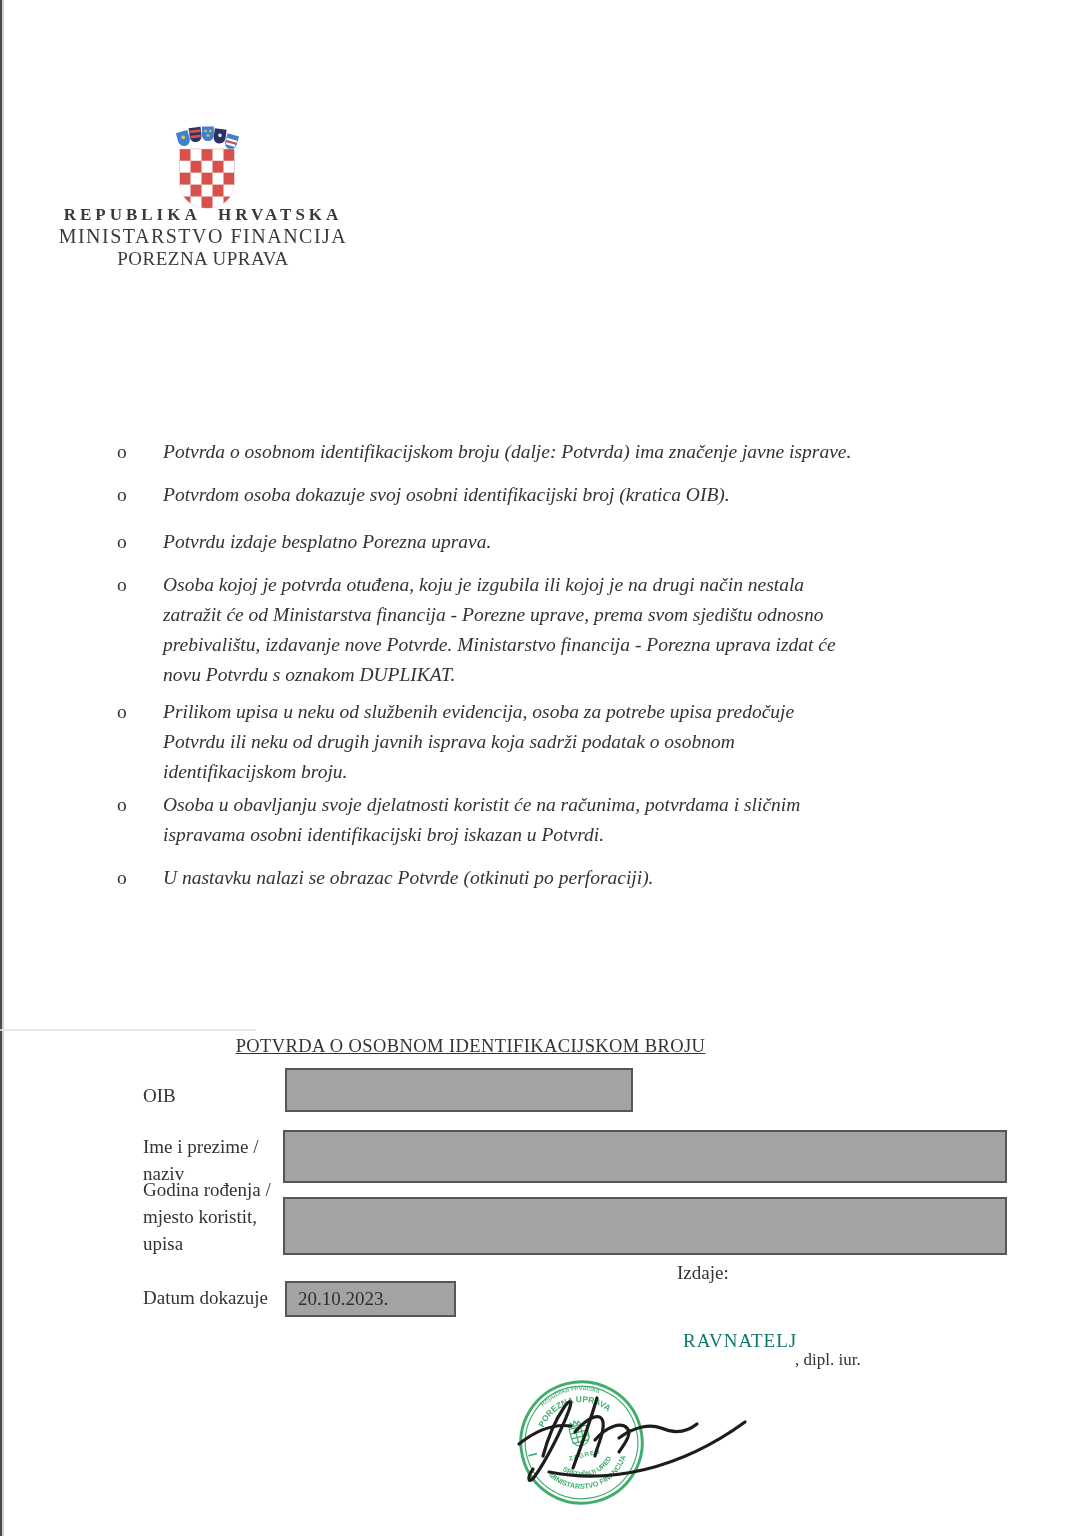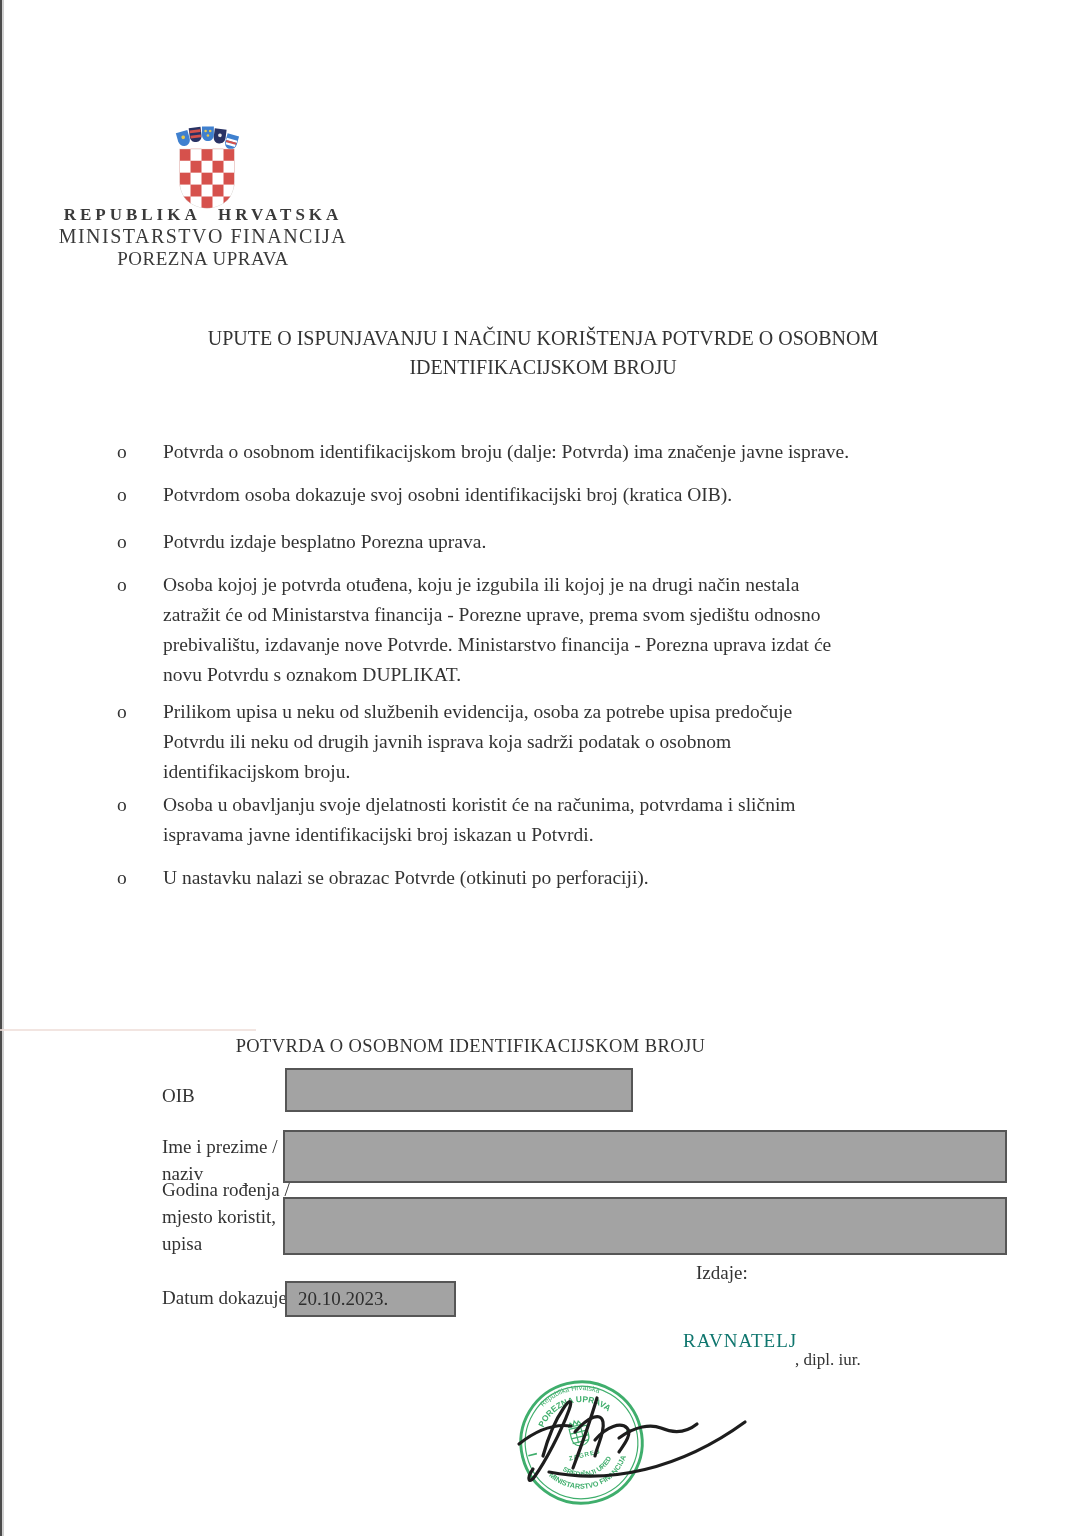--- a/index.html
+++ b/index.html
@@ -21,29 +21,29 @@
   .hdr-dept{font-size:19px;letter-spacing:.5px;margin-top:3px;color:#3a3a3a;}
 
   
   .instr-title{position:absolute;left:0;top:324px;width:1086px;text-align:center;
     font-size:20px;line-height:29px;color:#333;}
 
   
   .blist{position:absolute;left:117px;top:437px;width:740px;font-size:19.5px;line-height:30px;color:#333;}
   .bitem{display:flex;}
   .bmark{width:46px;flex:0 0 46px;}
-  .btext{width:694px;}
+  .btext{width:694px;font-style:italic;}
   .m13{margin-bottom:13px;} .m17{margin-bottom:17px;} .m7{margin-bottom:7px;} .m3{margin-bottom:3px;}
 
   
   .perf{position:absolute;left:0;top:1029px;width:256px;height:2px;background:#efdfda;opacity:.8;}
 
   
-  .form-title{position:absolute;left:0;top:1036px;width:941px;text-align:center;font-size:18.5px;letter-spacing:.4px;color:#333;}
-  .flabel{position:absolute;font-size:19px;line-height:27px;color:#333;margin-left:19px;}
+  .form-title{position:absolute;left:0;top:1036px;width:941px;text-align:center;font-size:18.5px;letter-spacing:.4px;color:#333;text-decoration:underline;}
+  .flabel{position:absolute;font-size:19px;line-height:27px;color:#333;}
   .lbl-oib{left:143px;top:1082px;}
   .lbl-name{left:143px;top:1133px;}
   .lbl-birth{left:143px;top:1176px;}
   .lbl-date{left:143px;top:1284px;}
   .lbl-izdaje{left:677px;top:1259px;text-align:right;}
   .fbox{position:absolute;border:2px solid #565656;background:#a3a3a3;box-sizing:border-box;}
   .box-oib{left:285px;top:1068px;width:348px;height:44px;}
   .box-name{left:283px;top:1130px;width:724px;height:53px;}
   .box-birth{left:283px;top:1197px;width:724px;height:58px;}
   .box-date{left:285px;top:1281px;width:171px;height:36px;font-size:19px;line-height:32px;padding-left:11px;}
@@ -107,24 +107,20 @@
     <path d="M16,26 H76 V62 C76,80 62,91 46,91 C30,91 16,80 16,62 Z" fill="url(#cb)"></path>
     <path d="M16,26 H76 V62 C76,80 62,91 46,91 C30,91 16,80 16,62 Z" fill="none" stroke="#c9c3bd" stroke-width="0.8" clip-path="url(#shieldClip)"></path>
   </svg>
 
   <div class="hdr">
     <div class="hdr-country">REPUBLIKA HRVATSKA</div>
     <div class="hdr-ministry">MINISTARSTVO FINANCIJA</div>
     <div class="hdr-dept">POREZNA UPRAVA</div>
   </div>
 
-  <div class="instr-title">
-    <div>UPUTE O ISPUNJAVANJU I NAČINU KORIŠTENJA POTVRDE O OSOBNOM</div>
-    <div>IDENTIFIKACIJSKOM BROJU</div>
-  </div>
 
   <div class="blist">
     <div class="bitem m13">
       <div class="bmark">o</div>
       <div class="btext">Potvrda o osobnom identifikacijskom broju (dalje: Potvrda) ima značenje javne isprave.</div>
     </div>
     <div class="bitem m17">
       <div class="bmark">o</div>
       <div class="btext">Potvrdom osoba dokazuje svoj osobni identifikacijski broj (kratica OIB).</div>
     </div>
@@ -135,21 +131,21 @@
     <div class="bitem m7">
       <div class="bmark">o</div>
       <div class="btext">Osoba kojoj je potvrda otuđena, koju je izgubila ili kojoj je na drugi način nestala zatražit će od Ministarstva financija - Porezne uprave, prema svom sjedištu odnosno prebivalištu, izdavanje nove Potvrde. Ministarstvo financija - Porezna uprava izdat će novu Potvrdu s oznakom DUPLIKAT.</div>
     </div>
     <div class="bitem m3">
       <div class="bmark">o</div>
       <div class="btext">Prilikom upisa u neku od službenih evidencija, osoba za potrebe upisa predočuje Potvrdu ili neku od drugih javnih isprava koja sadrži podatak o osobnom identifikacijskom broju.</div>
     </div>
     <div class="bitem m13">
       <div class="bmark">o</div>
-      <div class="btext">Osoba u obavljanju svoje djelatnosti koristit će na računima, potvrdama i sličnim ispravama javne identifikacijski broj iskazan u Potvrdi.</div>
+      <div class="btext">Osoba u obavljanju svoje djelatnosti koristit će na računima, potvrdama i sličnim ispravama osobni identifikacijski broj iskazan u Potvrdi.</div>
     </div>
     <div class="bitem">
       <div class="bmark">o</div>
       <div class="btext">U nastavku nalazi se obrazac Potvrde (otkinuti po perforaciji).</div>
     </div>
   </div>
 
   <div class="perf"></div>
 
   <div class="form-title">POTVRDA O OSOBNOM IDENTIFIKACIJSKOM BROJU</div>

